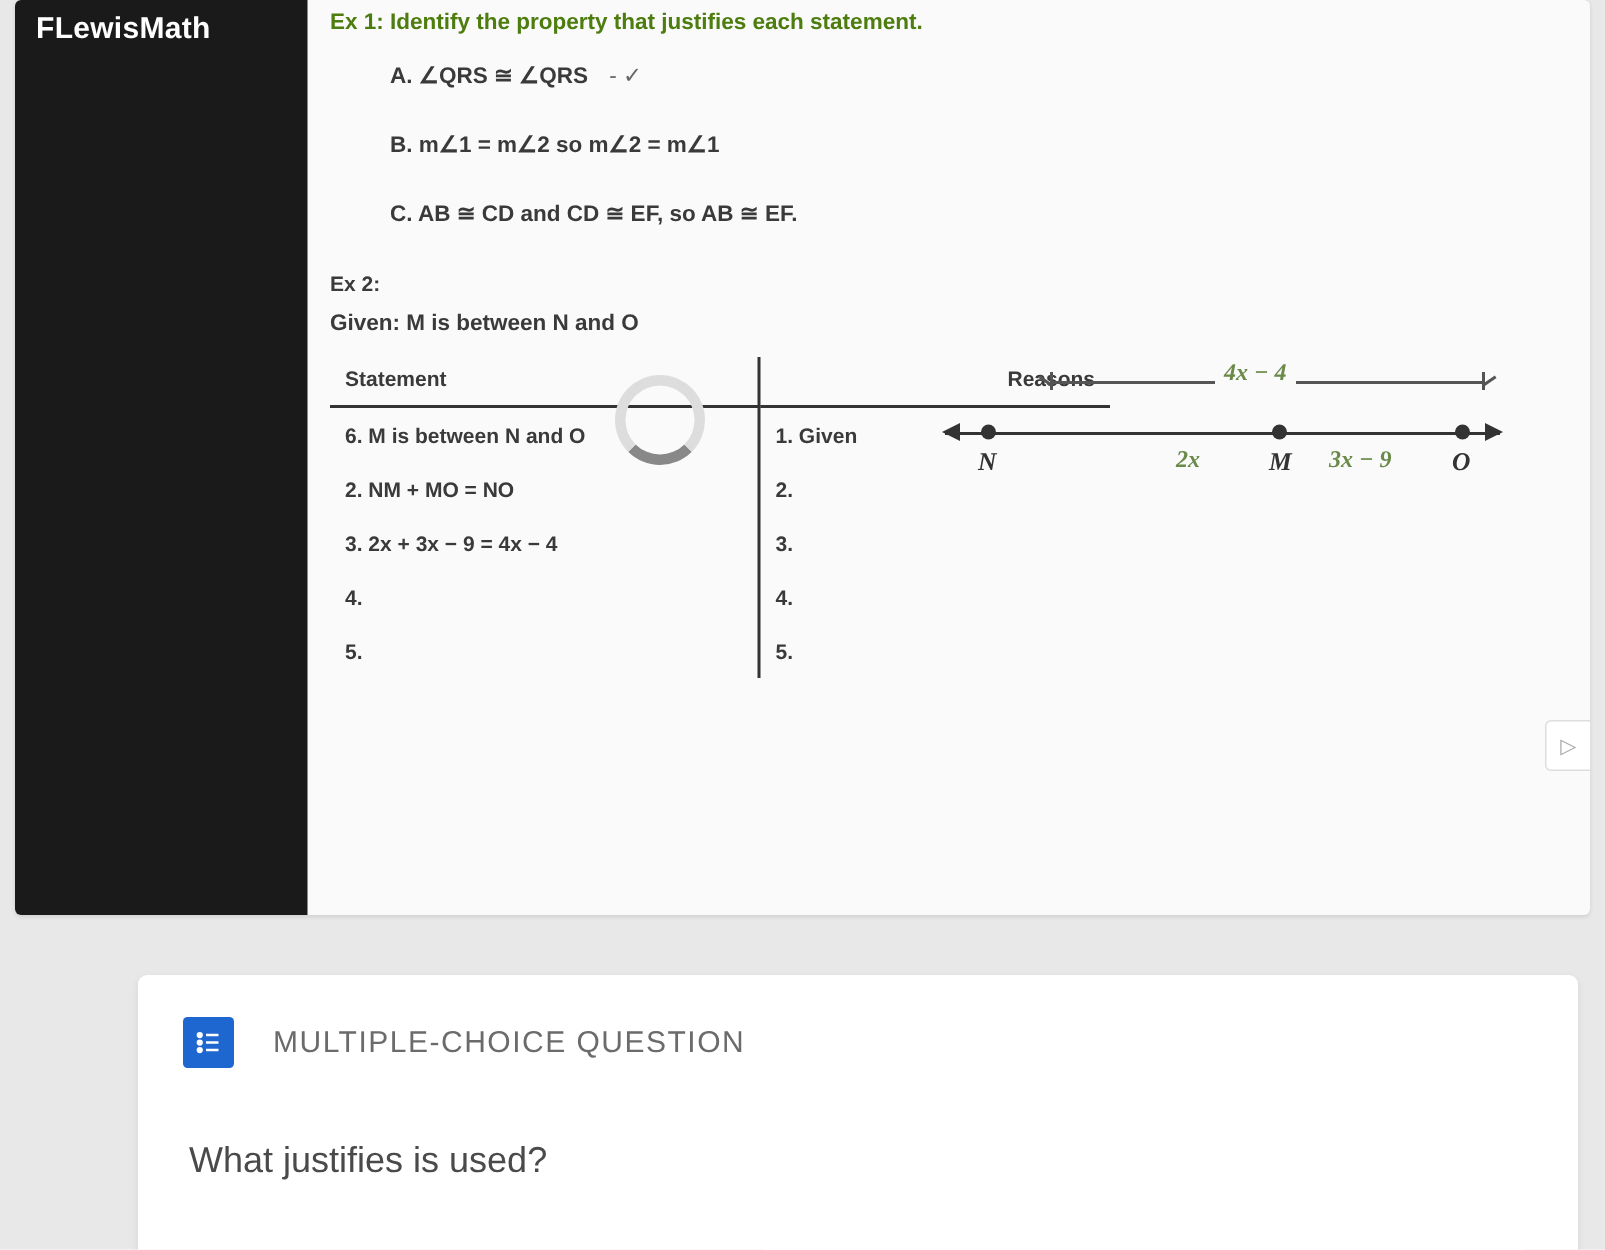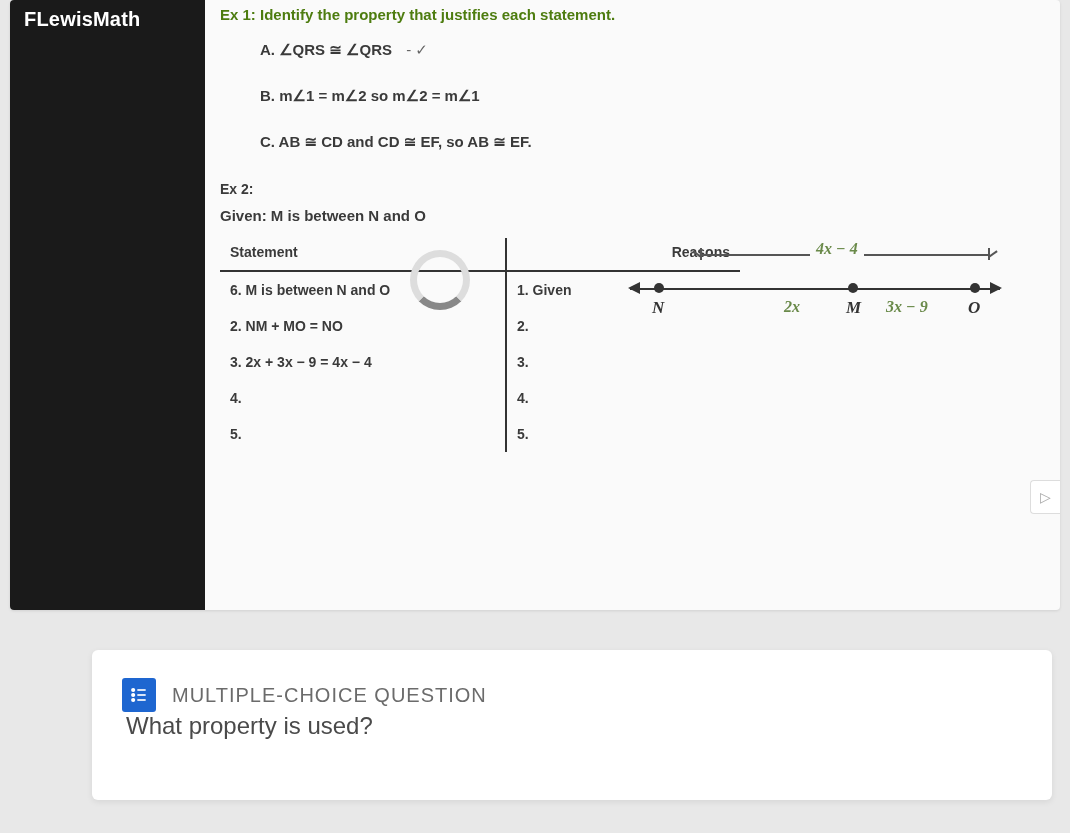--- a/index.html
+++ b/index.html
@@ -183,21 +183,22 @@
   .bottom-card {
     background: #fff;
     border-radius: 6px;
     margin: 40px 18px 0 92px;
     padding: 28px 30px 60px 30px;
     box-shadow: 0 2px 6px rgba(0,0,0,0.08);
   }
   .mcq-header {
     display:flex;
     align-items:center;
-    gap:16px;
+    gap:26px;
+    margin-bottom: 48px;
   }
   .mcq-icon {
     width:34px; height:34px;
     background:#1e66d0;
     color:#fff;
     display:flex;
     align-items:center;
     justify-content:center;
     border-radius:3px;
     font-size:14px;
@@ -318,14 +319,14 @@
         <circle cx="5" cy="6" r="1.5" fill="white"></circle>
         <line x1="10" y1="6" x2="20" y2="6"></line>
         <circle cx="5" cy="12" r="1.5" fill="white"></circle>
         <line x1="10" y1="12" x2="20" y2="12"></line>
         <circle cx="5" cy="18" r="1.5" fill="white"></circle>
         <line x1="10" y1="18" x2="20" y2="18"></line>
       </svg>
     </div>
     <div class="mcq-title">MULTIPLE-CHOICE QUESTION</div>
   </div>
-  <div class="mcq-question">What property is used?</div>
+  <div class="mcq-question">What justifies is used?</div>
 </div>
 
 </body></html>

